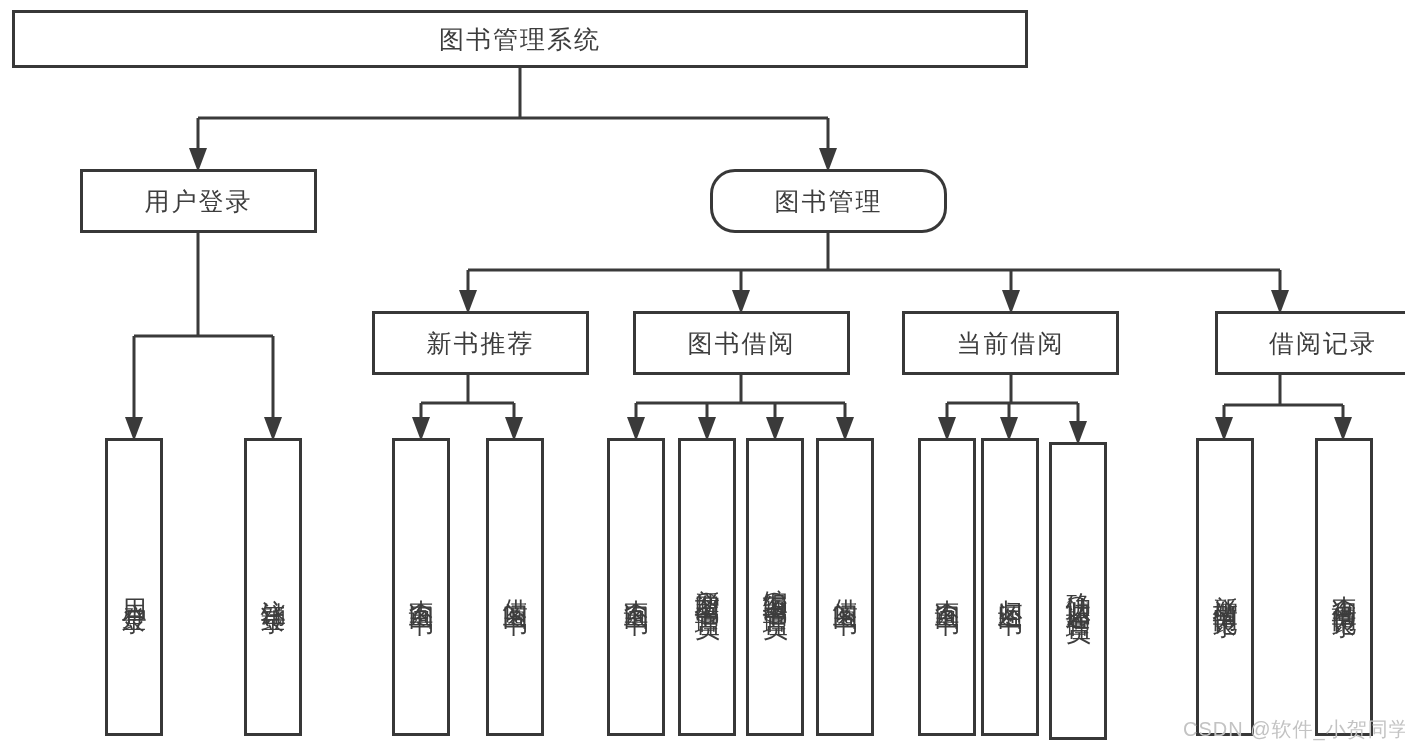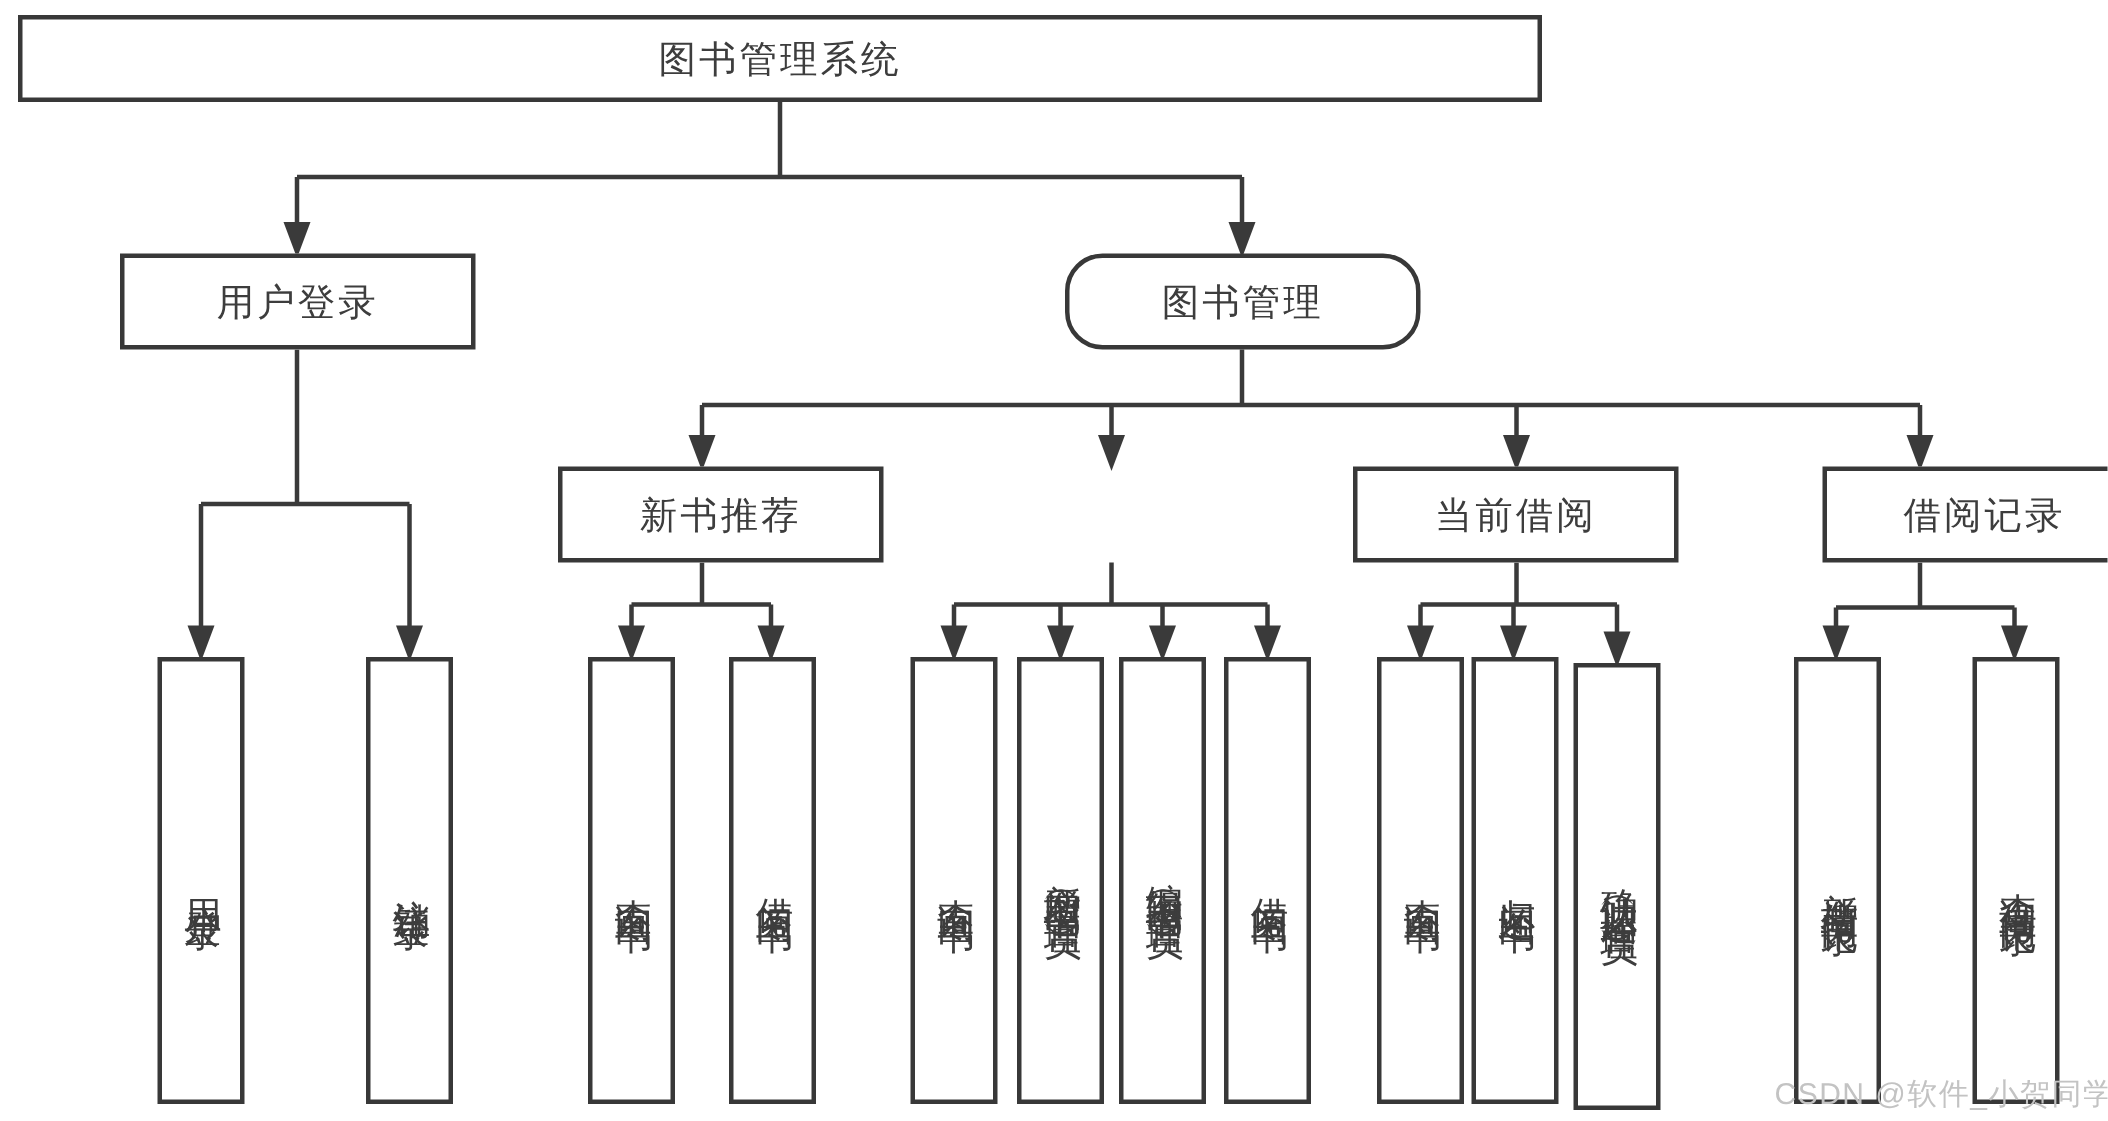--- a/index.html
+++ b/index.html
@@ -107,20 +107,23 @@
   <div class="node" style="left:80px; top:169px; width:237px; height:64px;">
     <span>用户登录</span>
   </div>
   <div class="node" style="left:710px; top:169px; width:237px; height:64px;border-radius:25px;">
     <span>图书管理</span>
   </div>
 
   <div class="node" style="left:372px; top:311px; width:217px; height:64px;">
     <span>新书推荐</span>
   </div>
+  <div class="node" style="left:633px; top:311px; width:217px; height:64px;">
+    <span>图书借阅</span>
+  </div>
   <div class="node" style="left:902px; top:311px; width:217px; height:64px;text-align:center;">
     <span>当前借阅</span>
   </div>
   <div class="node" style="left:1172px; top:311px; width:216px; height:64px;margin-left:43px;">
     <span>借阅记录</span>
   </div>
 
   <div class="leaf" style="left:105px;">
     <span>用户登录</span>
   </div>

